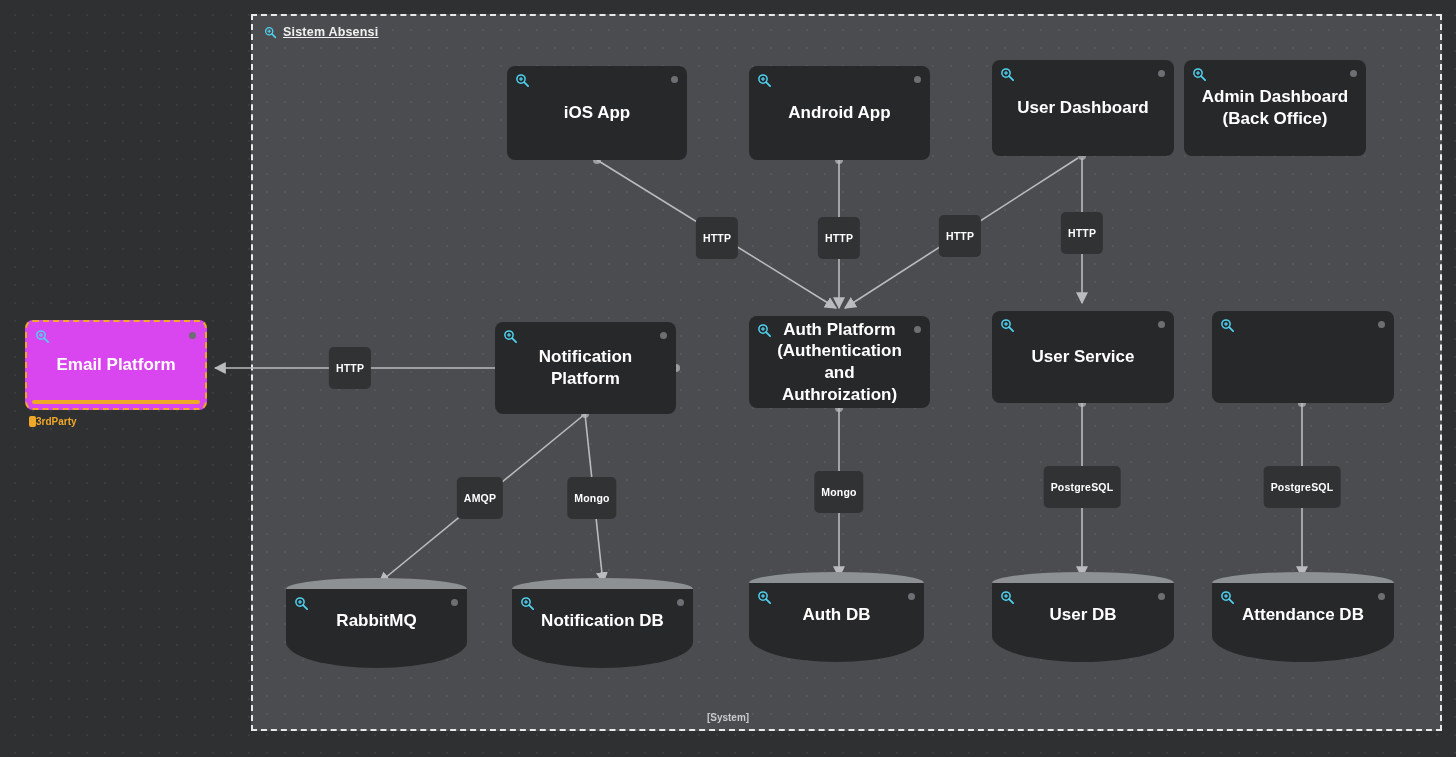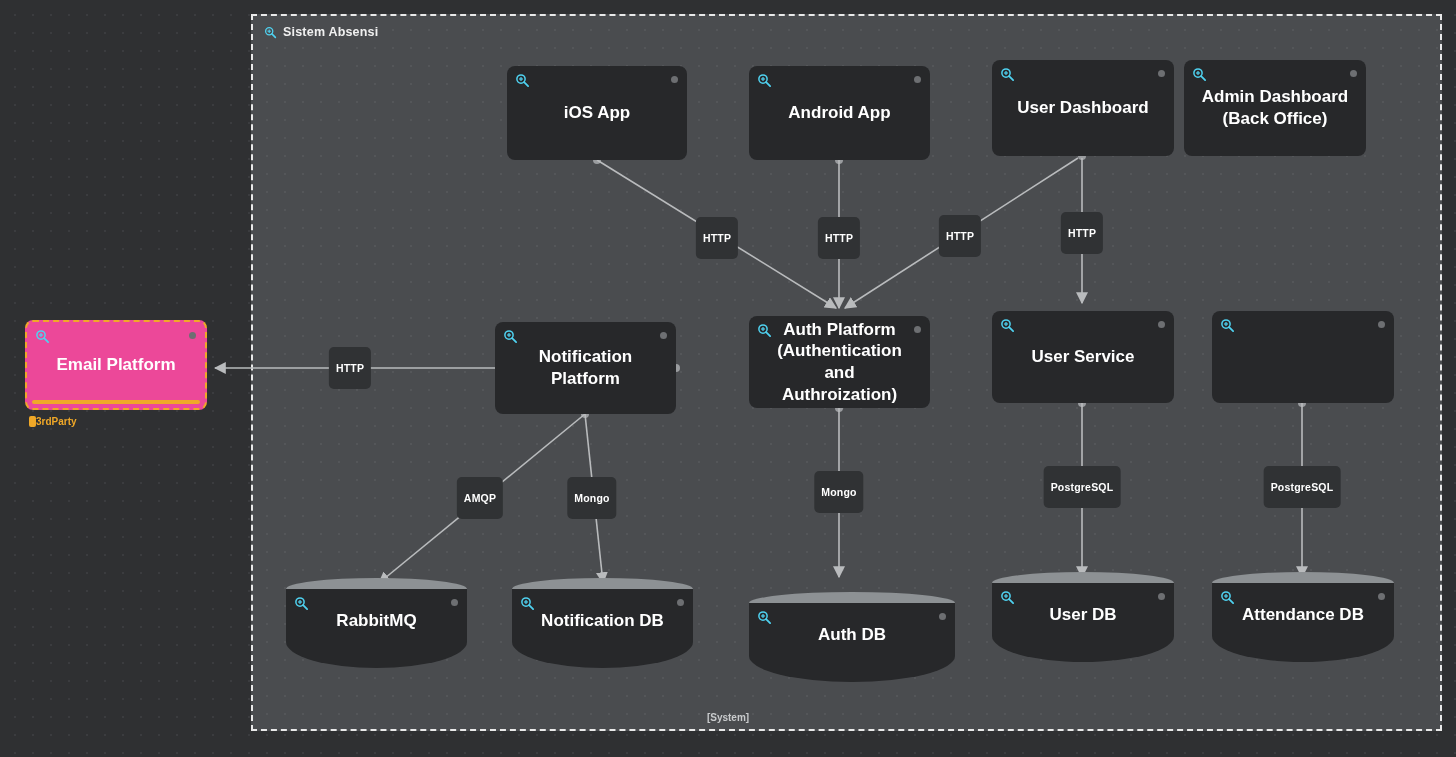--- a/index.html
+++ b/index.html
@@ -18,21 +18,21 @@
     border:2px dashed #e9e9e9;
     background-color:#4a4c4f;
     background-image:radial-gradient(circle, #545659 1.2px, transparent 1.3px);
     background-size:18px 18px;
     background-position:5px 5px;
     box-sizing:border-box;
   }
   #boundary-label{
     position:absolute;left:264px;top:25px;
     color:#f0f0f0;font-size:12.5px;font-weight:700;letter-spacing:.2px;
-    display:flex;align-items:center;gap:6px;z-index:40;
+    display:flex;align-items:center;gap:6px;z-index:40;text-decoration:underline;
   }
   #boundary-type{
     position:absolute;left:0;right:0;top:712px;text-align:center;
     color:#c9cbcd;font-size:10px;font-weight:700;z-index:40;
   }
 
   
   #edges{position:absolute;left:0;top:0;width:1456px;height:757px;z-index:10;pointer-events:none;}
 
   
@@ -47,21 +47,21 @@
   }
   .node .type{
     position:absolute;left:0;right:0;bottom:7px;text-align:center;
     color:#b9bbbd;font-size:9.5px;font-weight:700;
   }
   .zoom-ic{position:absolute;left:8px;top:7px;width:15px;height:15px;}
   .dot-ic{position:absolute;right:9px;top:10px;width:7px;height:7px;border-radius:50%;background:#6d6f72;}
 
   
   .node.external{
-    background:#ec4899;border:2px dashed #f0a828;border-radius:8px;
+    background:#d946ef;border:2px dashed #f0a828;border-radius:8px;
   }
   .node.external .ext-bar{
     position:absolute;left:5px;right:5px;bottom:4px;height:4px;border-radius:2px;background:#f0a828;
   }
   .ext-tag{
     position:absolute;z-index:22;display:flex;align-items:center;
     color:#f0a828;font-size:10px;font-weight:700;
   }
   .ext-tag .sq{width:7px;height:11px;border-radius:2px;background:#f0a828;display:inline-block;}
 
@@ -268,21 +268,21 @@
       <svg class="zoom-ic" viewBox="0 0 16 16">
   <circle cx="6.4" cy="6.4" r="4.4" fill="none" stroke="#4fd2f0" stroke-width="1.6"></circle>
   <line x1="9.7" y1="9.7" x2="14" y2="14" stroke="#4fd2f0" stroke-width="1.9" stroke-linecap="round"></line>
   <line x1="4.3" y1="6.4" x2="8.5" y2="6.4" stroke="#4fd2f0" stroke-width="1.3"></line>
   <line x1="6.4" y1="4.3" x2="6.4" y2="8.5" stroke="#4fd2f0" stroke-width="1.3"></line>
       </svg>
       <span class="dot-ic"></span>
       <div class="title">Notification DB</div>
       <div class="type"></div>
     </div>
-    <div class="node store" style="left: 749px; top: 592px; width: 206px; height: 90px;">
+    <div class="node store" style="left: 749px; top: 572px; width: 175px; height: 90px;">
       <div class="cyl-top"></div>
       <div class="cyl-body"></div>
       <svg class="zoom-ic" viewBox="0 0 16 16">
   <circle cx="6.4" cy="6.4" r="4.4" fill="none" stroke="#4fd2f0" stroke-width="1.6"></circle>
   <line x1="9.7" y1="9.7" x2="14" y2="14" stroke="#4fd2f0" stroke-width="1.9" stroke-linecap="round"></line>
   <line x1="4.3" y1="6.4" x2="8.5" y2="6.4" stroke="#4fd2f0" stroke-width="1.3"></line>
   <line x1="6.4" y1="4.3" x2="6.4" y2="8.5" stroke="#4fd2f0" stroke-width="1.3"></line>
       </svg>
       <span class="dot-ic"></span>
       <div class="title">Auth DB</div>

